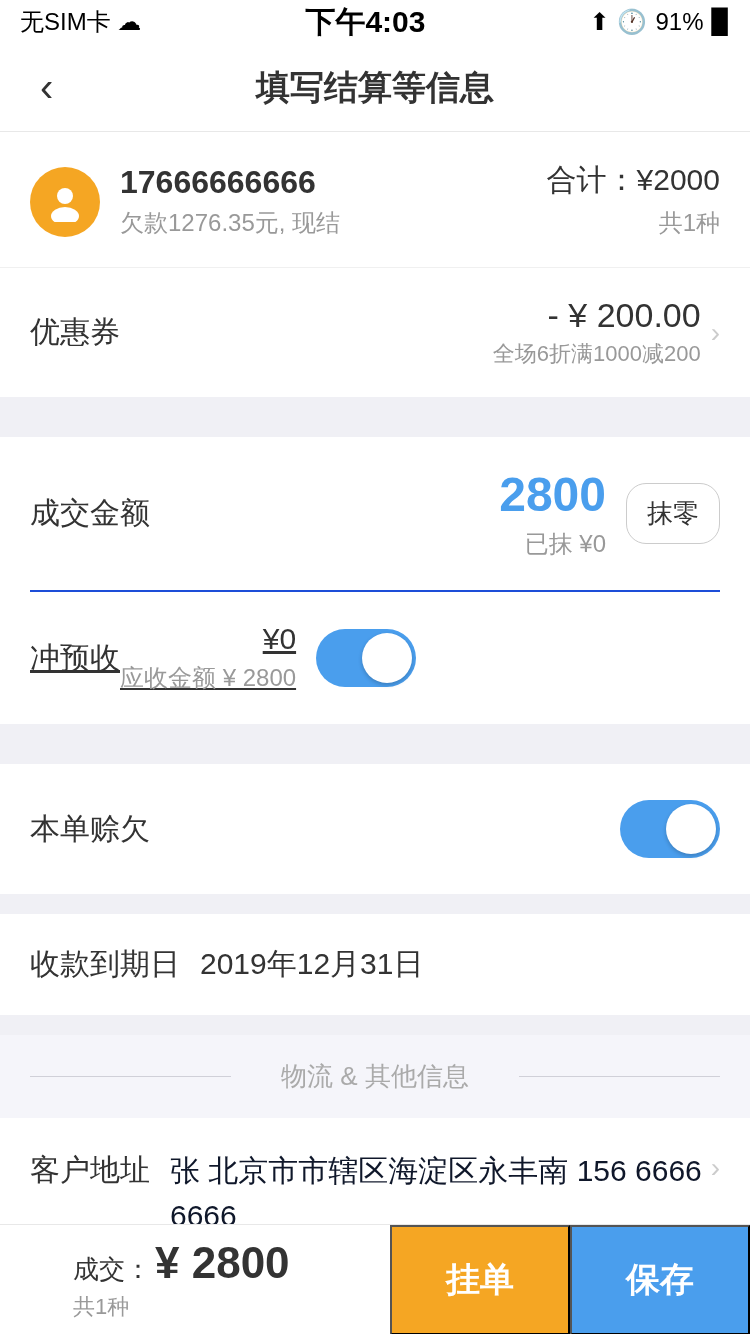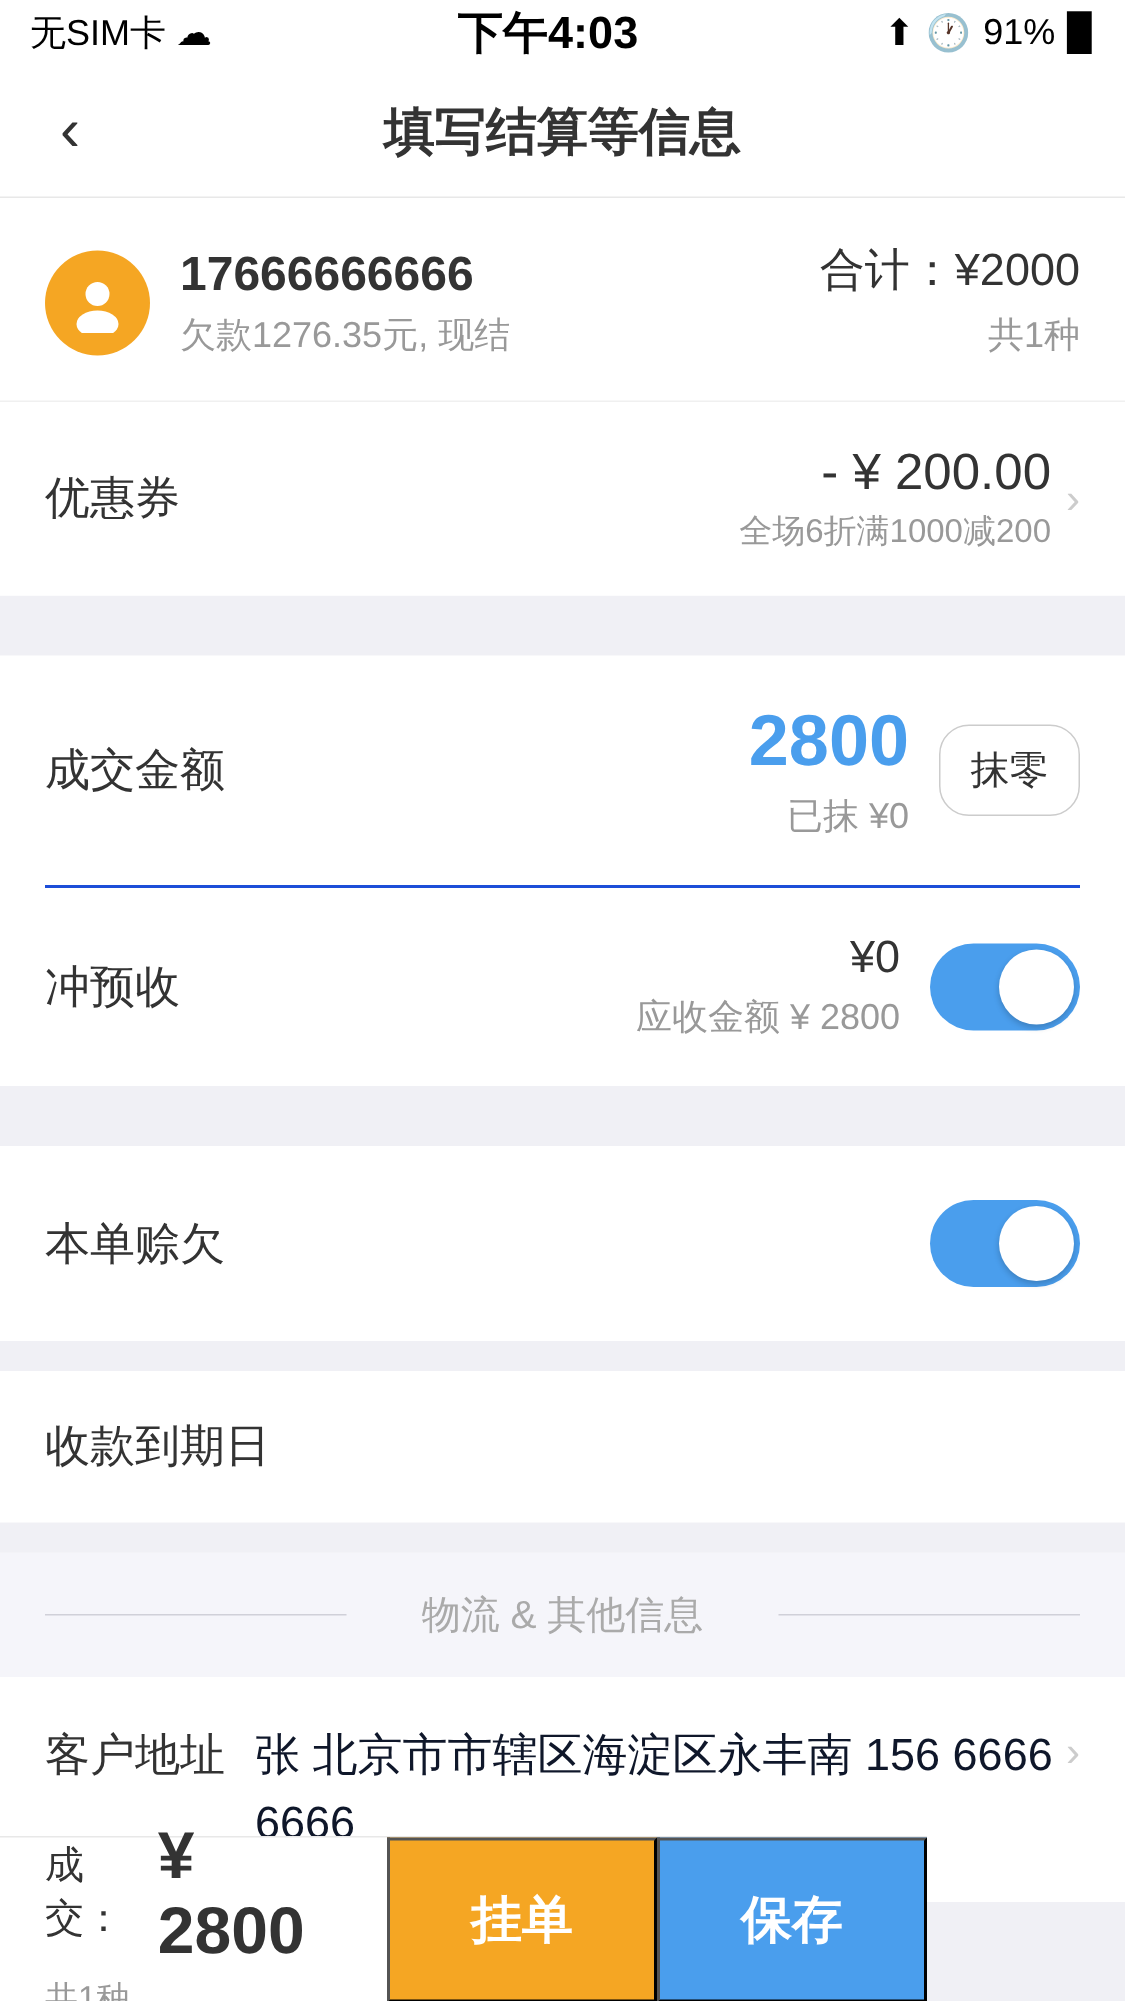--- a/index.html
+++ b/index.html
@@ -164,22 +164,22 @@
       height: 50px;
       border-radius: 50%;
       background: #fff;
       box-shadow: 0 2px 4px rgba(0,0,0,0.2);
     }
 
     
     .prepay-row {
       display: flex;
       align-items: center;
-      justify-content: space-between;
       padding: 30px 0;
+      text-decoration: underline;
     }
     .prepay-right { display: flex; align-items: center; gap: 20px; }
     .prepay-values { text-align: right; }
     .prepay-main { font-size: 30px; color: #333; }
     .prepay-sub { font-size: 24px; color: #999; margin-top: 6px; }
 
     
     .credit-section {
       background: #fff;
       padding: 0 30px;
@@ -237,26 +237,27 @@
     }
     .address-label { font-size: 30px; color: #333; white-space: nowrap; margin-right: 20px; padding-top: 2px; }
     .address-value { font-size: 30px; color: #0f172a; flex: 1; line-height: 1.5; }
     .address-right { display: flex; align-items: center; padding-top: 4px; }
 
     
     .bottom-bar {
       position: fixed;
       bottom: 0;
       left: 0;
-      width: 618px;
+      width: 750px;
       height: 110px;
       background: #fff;
       display: flex;
       align-items: center;
       border-top: 1px solid #e8e8e8;
+      padding-left: 43px;
     }
     .bottom-summary {
       flex: 1;
       padding: 0 30px;
     }
     .bottom-deal { font-size: 26px; color: #333; }
     .bottom-amount { font-size: 44px; font-weight: 700; color: #333; }
     .bottom-count { font-size: 22px; color: #999; margin-top: 4px; }
     .bottom-btn {
       height: 110px;
@@ -368,20 +369,21 @@
       <div class="credit-label">本单赊欠</div>
       <div class="toggle">
         <div class="toggle-knob"></div>
       </div>
     </div>
   </div>
 
   <div class="due-date-section card-section">
     <div class="due-date-row">
       <div class="due-date-label">收款到期日</div>
+      <div class="due-date-value">2019年12月31日</div>
     </div>
   </div>
 
   <div class="logistics-divider">
     <div class="divider-line"></div>
     <span class="logistics-text">物流 &amp; 其他信息</span>
     <div class="divider-line"></div>
   </div>
 
   <div class="address-section card-section">

